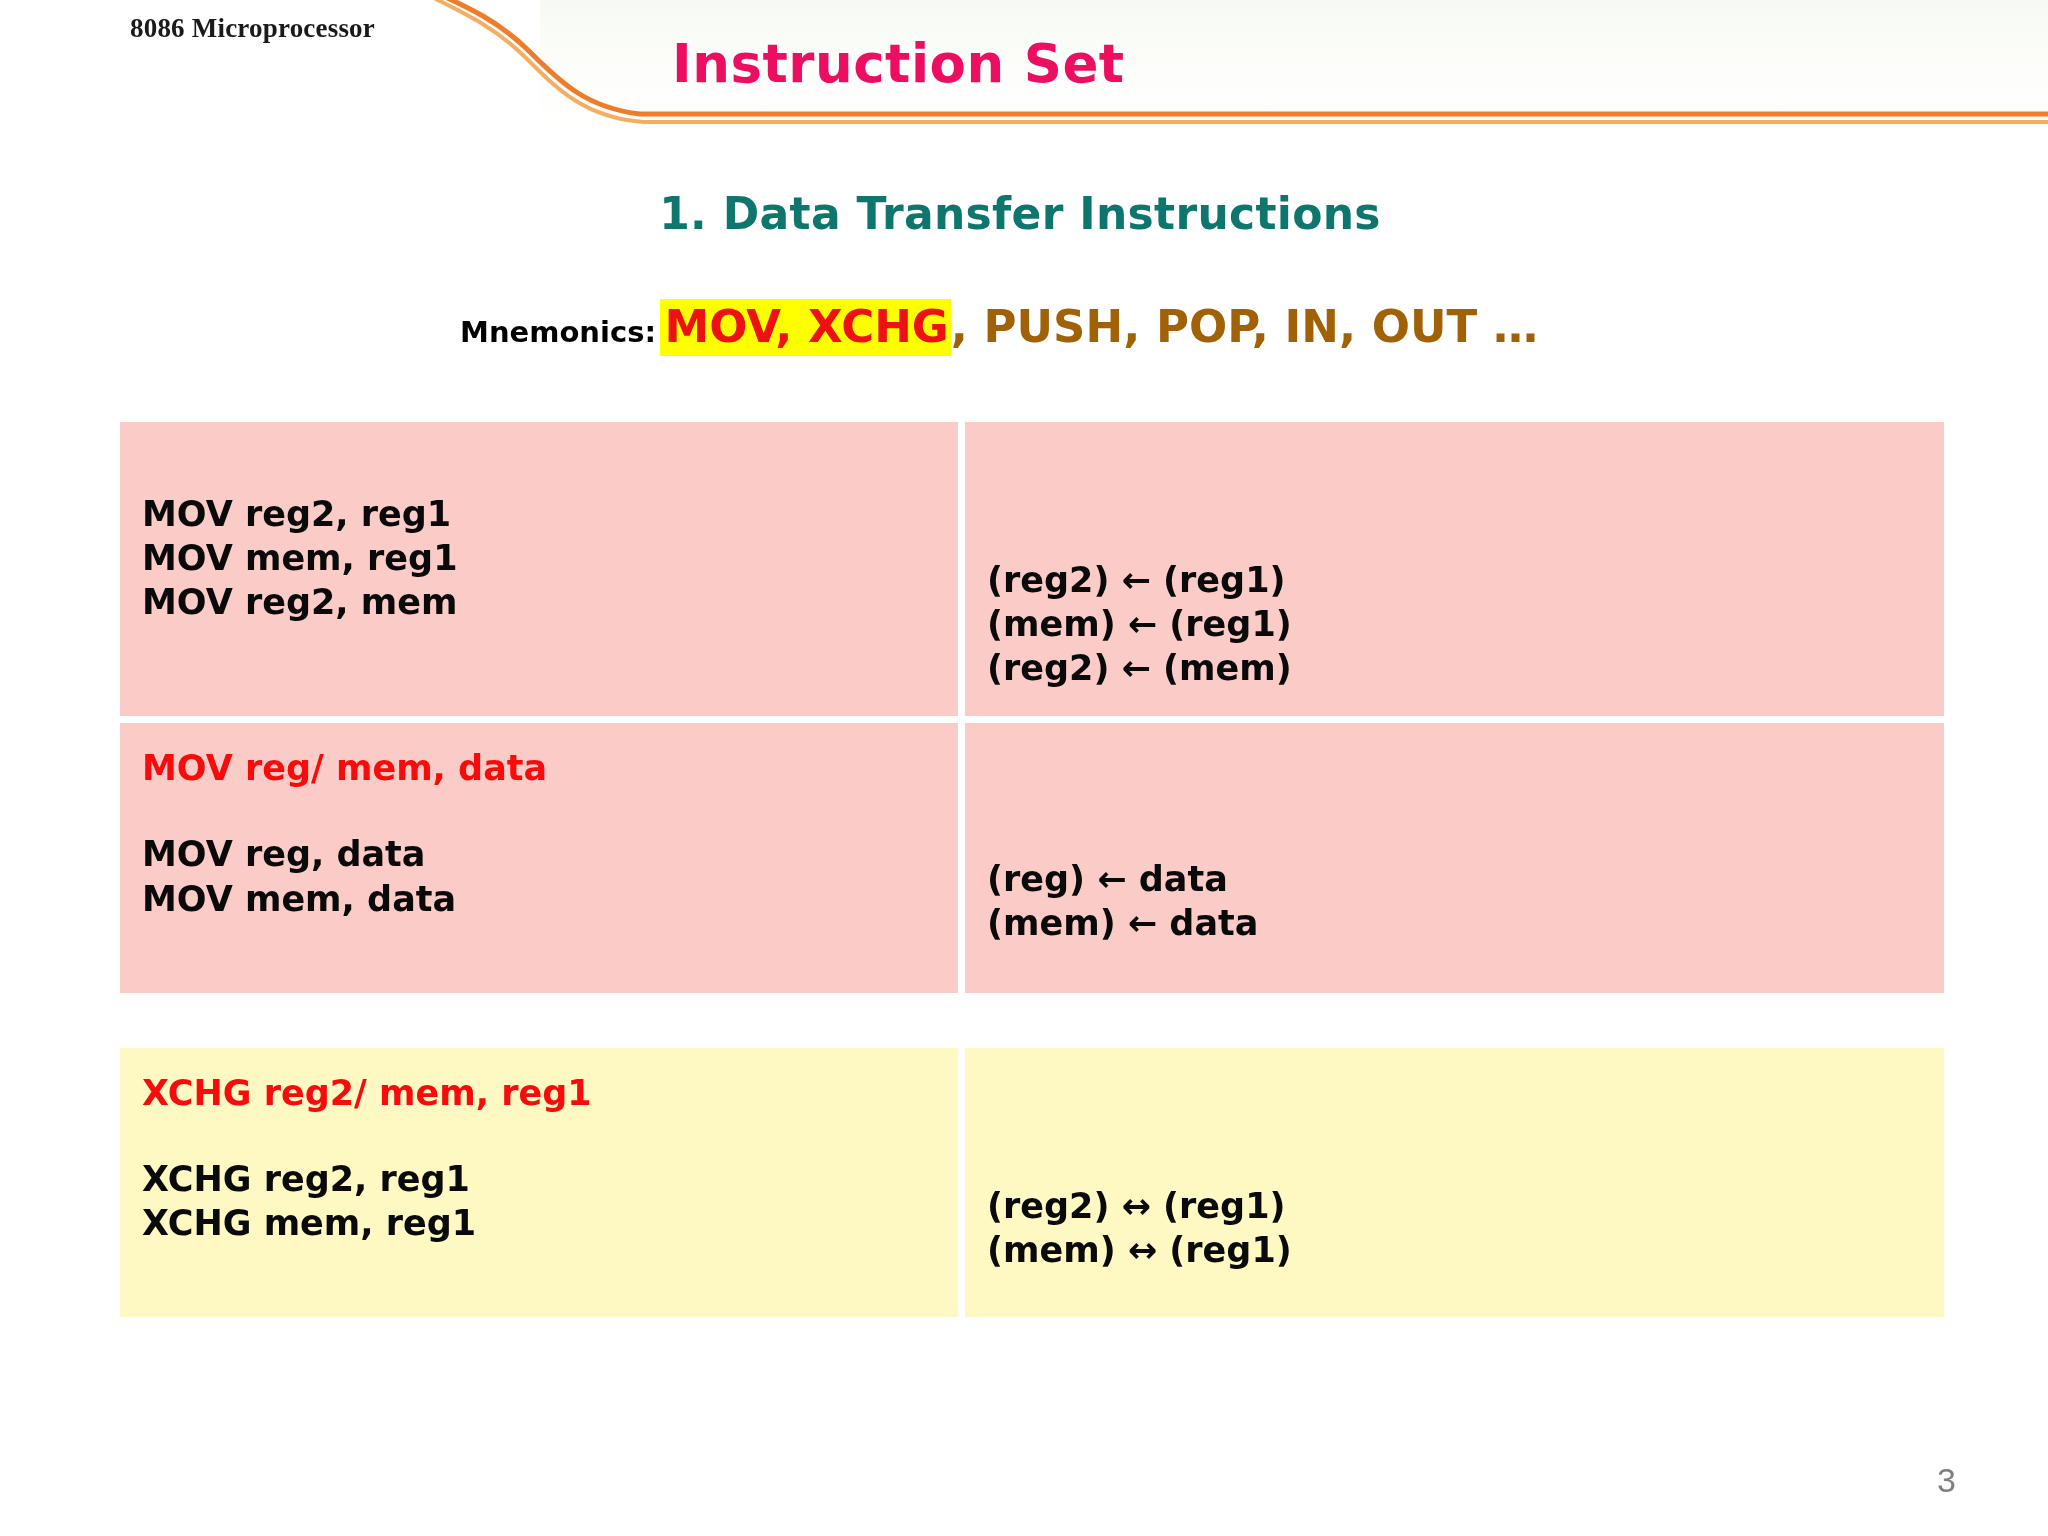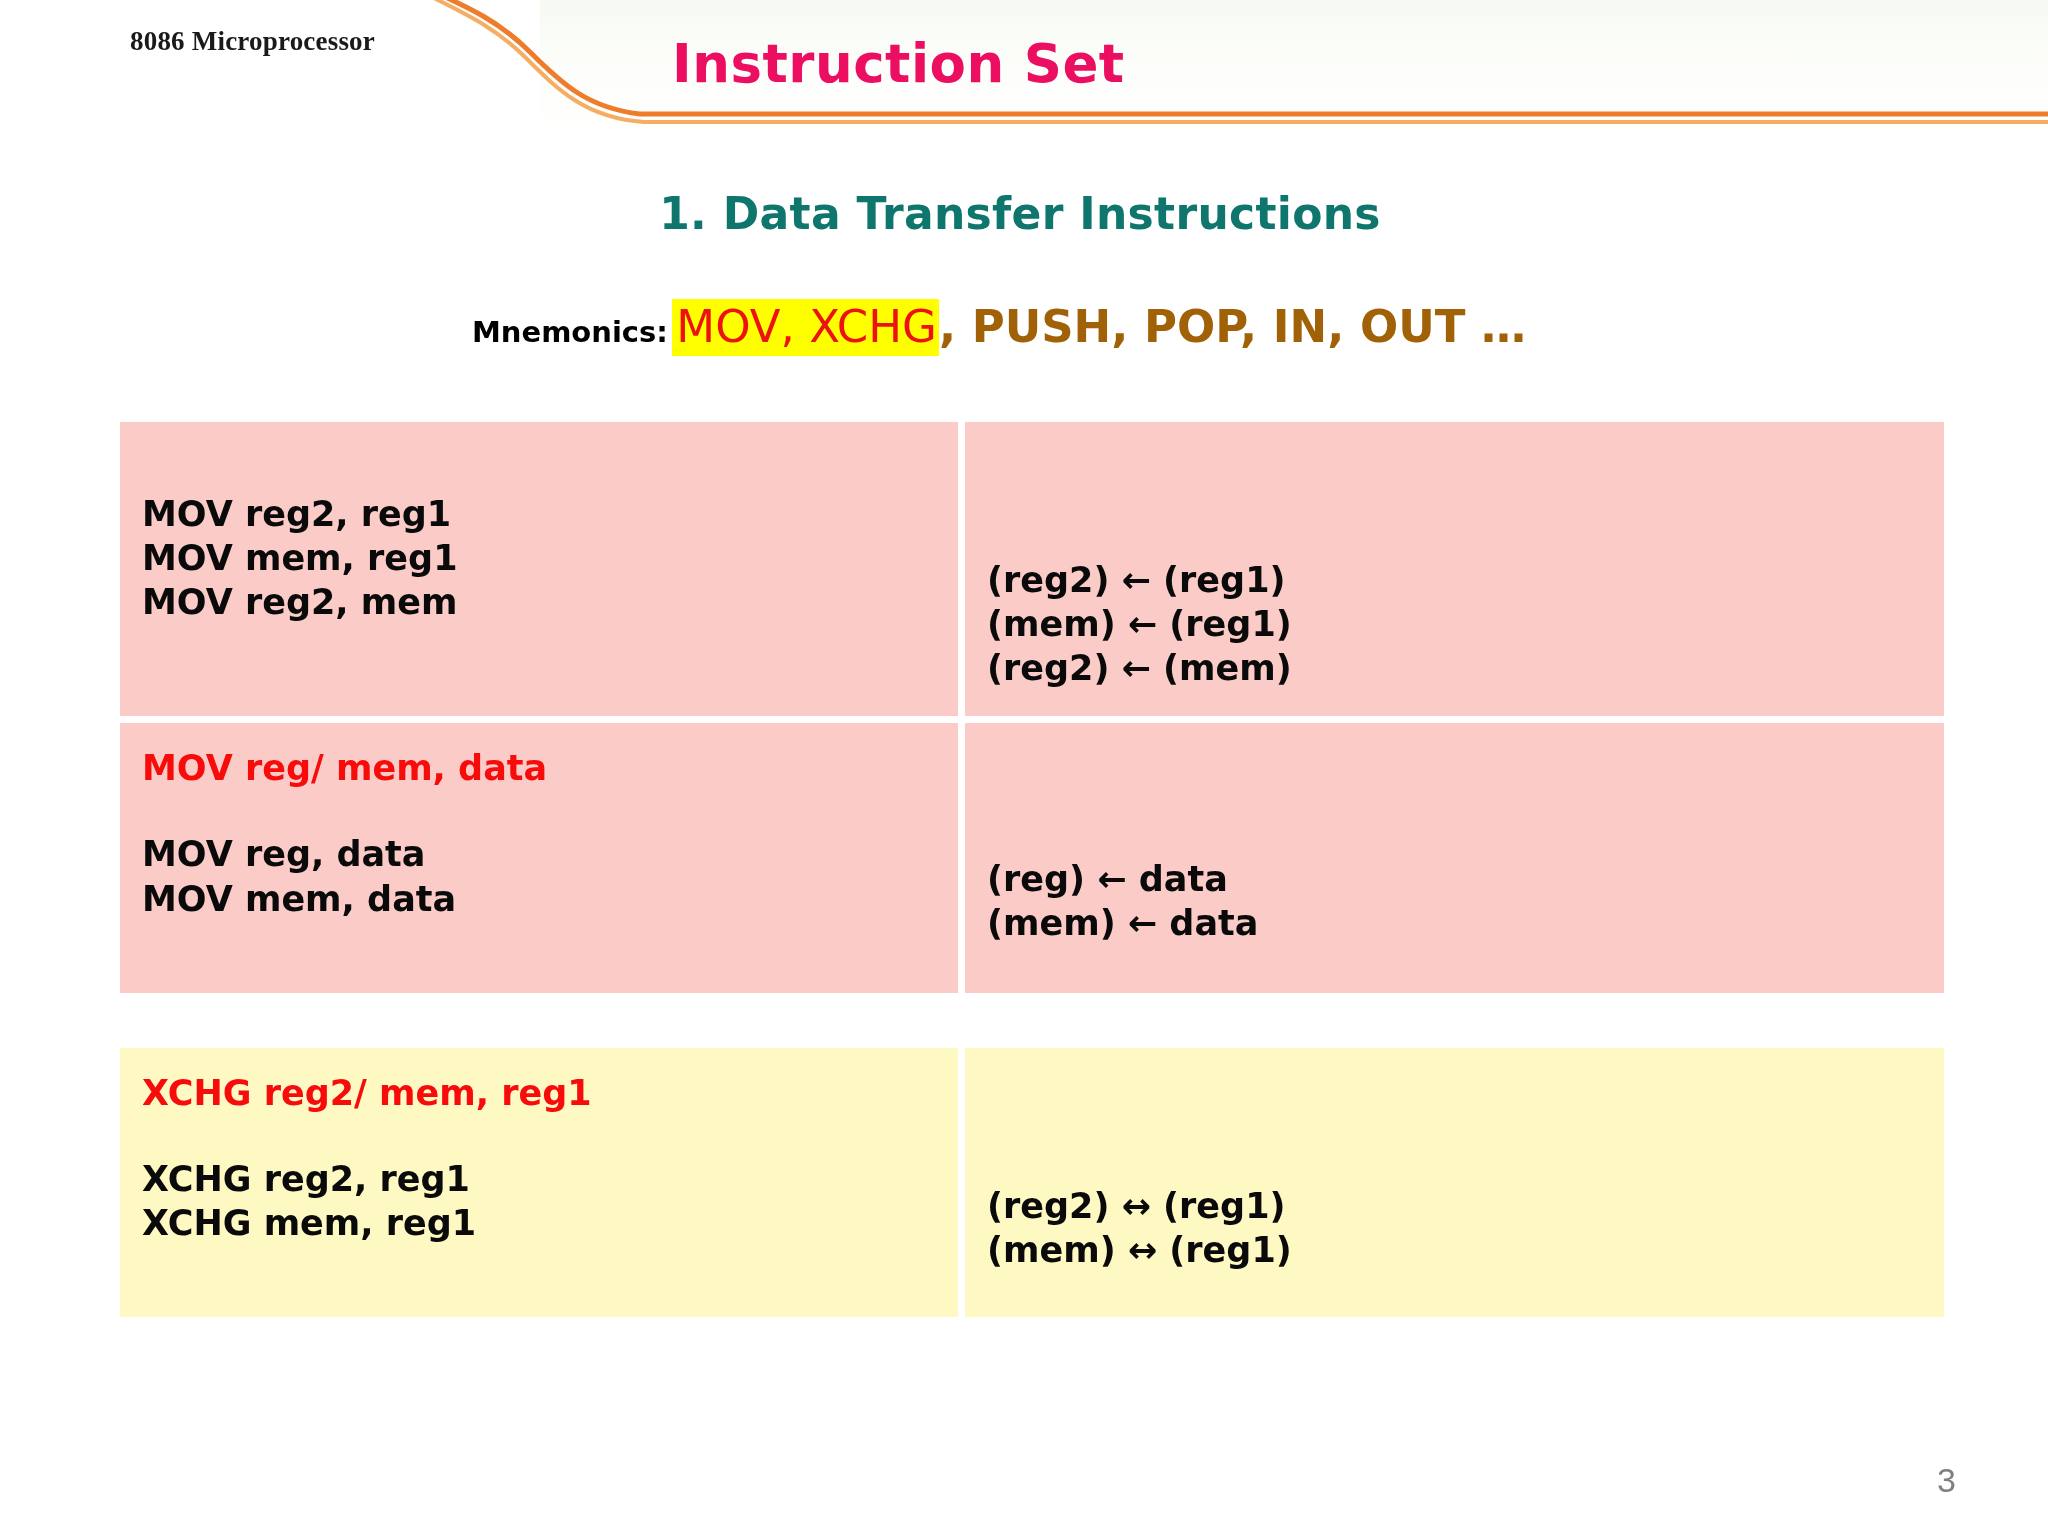--- a/index.html
+++ b/index.html
@@ -41,21 +41,21 @@
   .header-swoosh {
     position: absolute;
     left: 0;
     top: 0;
     width: 2048px;
     height: 152px;
   }
   .header-label {
     position: absolute;
     left: 130px;
-    top: 26px;
+    top: 13px;
     font-family: "Liberation Serif", serif;
     font-weight: bold;
     font-size: 27px;
     color: #1a1a1a;
     letter-spacing: 0.2px;
     white-space: nowrap;
   }
   .header-title {
     position: absolute;
     left: 672px;
@@ -101,21 +101,21 @@
   }
   .mnemonics-label {
     font-family: "DejaVu Sans", sans-serif;
     font-weight: bold;
     font-size: 29px;
     color: #000000;
     vertical-align: baseline;
   }
   .mnemonics-hl {
     font-family: "DejaVu Sans", sans-serif;
-    font-weight: normal;
+    font-weight: bold;
     font-size: 45px;
     color: #ee1111;
     background: #ffff00;
     padding: 1px 2px 3px 4px;
   }
   .mnemonics-rest {
     font-family: "DejaVu Sans", sans-serif;
     font-weight: bold;
     font-size: 45px;
     color: #a16207;

